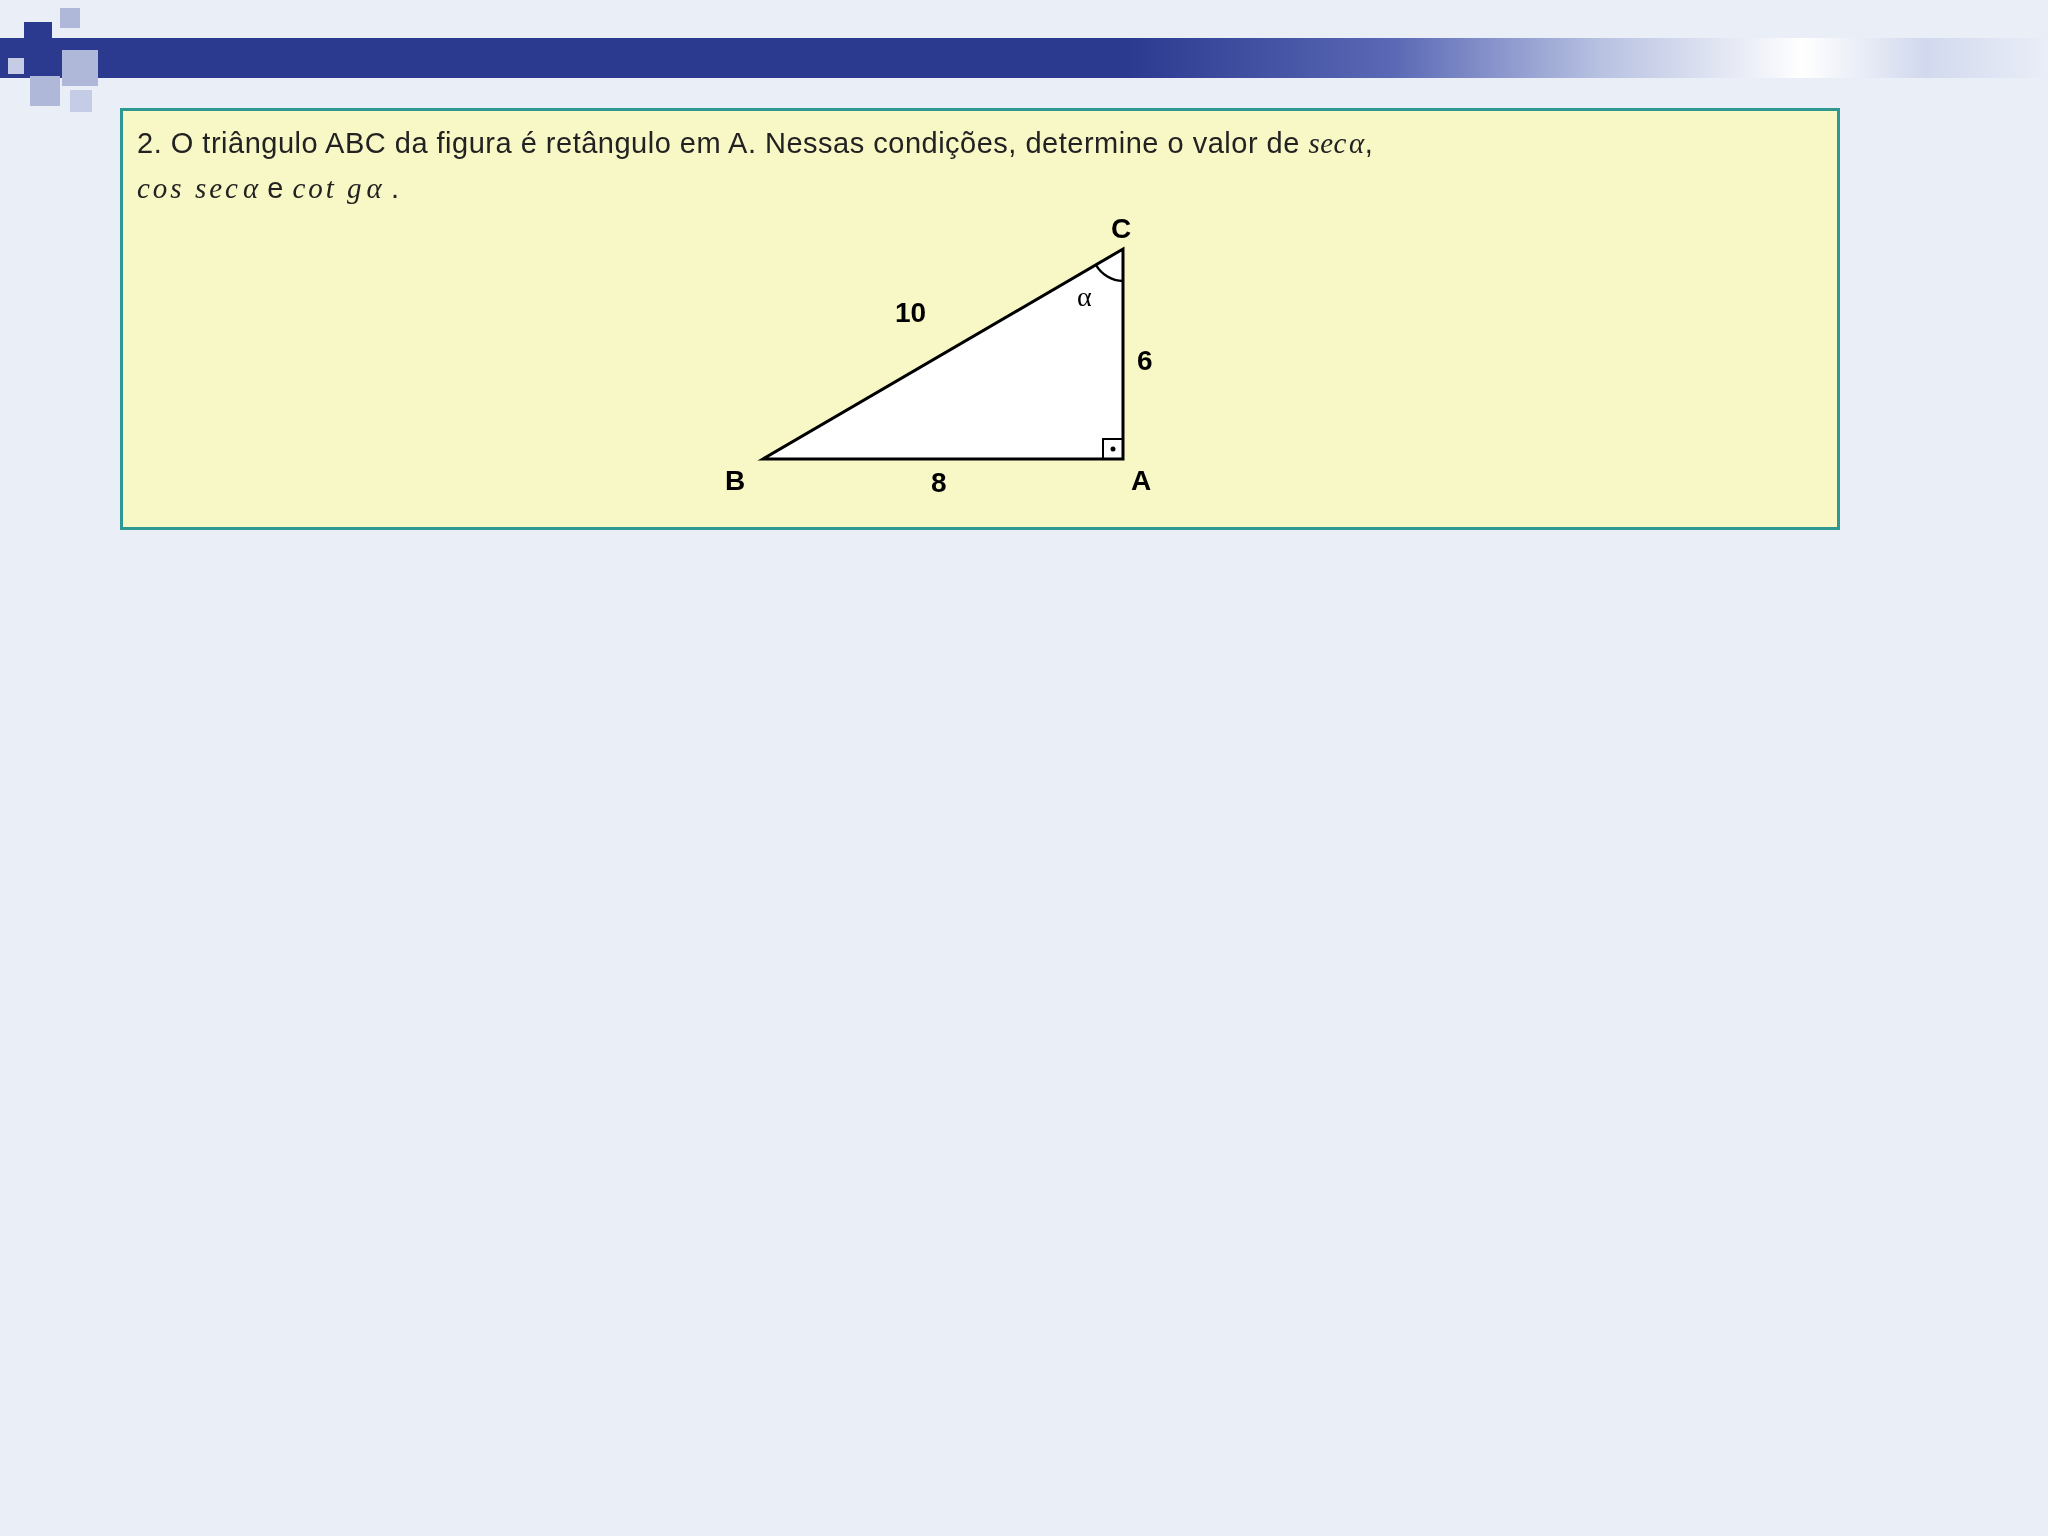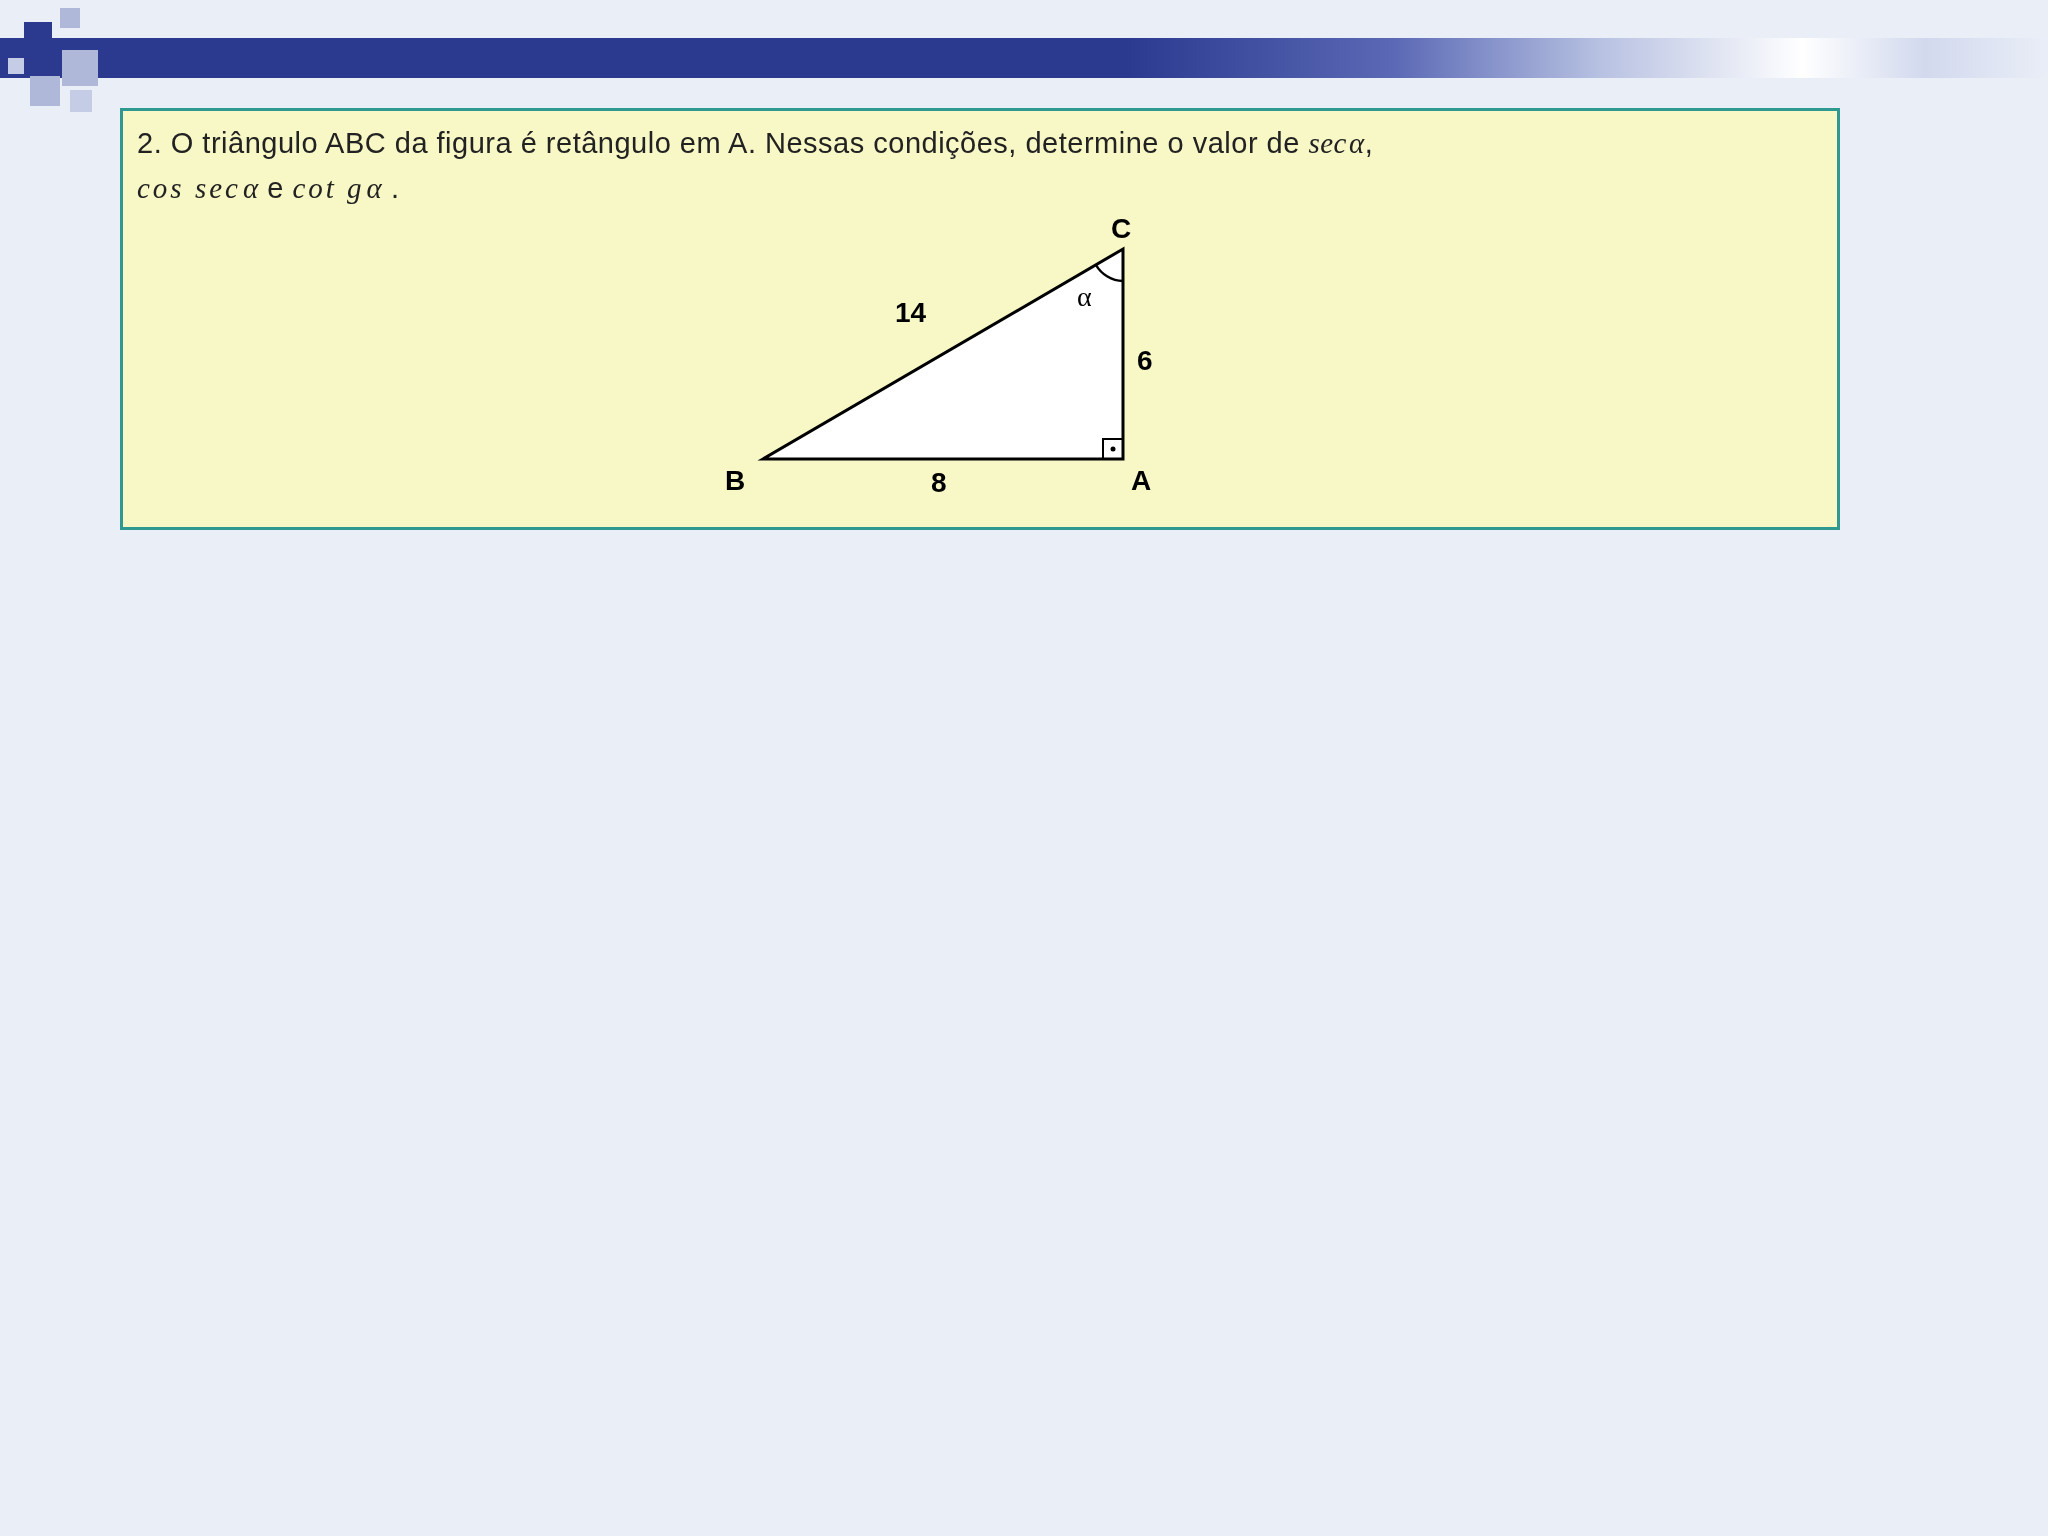--- a/index.html
+++ b/index.html
@@ -109,18 +109,18 @@
       <polygon points="80,250 440,250 440,40" fill="#ffffff" stroke="#000" stroke-width="3"></polygon>
 
       <rect x="420" y="230" width="20" height="20" fill="none" stroke="#000" stroke-width="2"></rect>
       <circle cx="430" cy="240" r="2.5" fill="#000"></circle>
 
       <path d="M 440 72 A 32 32 0 0 1 413 56" fill="none" stroke="#000" stroke-width="2.5"></path>
     </svg>
     <div class="fig-label" style="left:988px; top:4px;">C</div>
     <div class="fig-label" style="left:602px; top:256px;">B</div>
     <div class="fig-label" style="left:1008px; top:256px;">A</div>
-    <div class="fig-label" style="left:772px; top:88px;">14</div>
+    <div class="fig-label" style="left:772px; top:88px;">10</div>
     <div class="fig-label" style="left:808px; top:258px;">8</div>
     <div class="fig-label" style="left:1014px; top:136px;">6</div>
     <div class="fig-label" style="left:954px; top:72px; font-weight:normal; font-family:'Times New Roman',serif;">α</div>
   </div>
 </div>
 
 </body></html>

